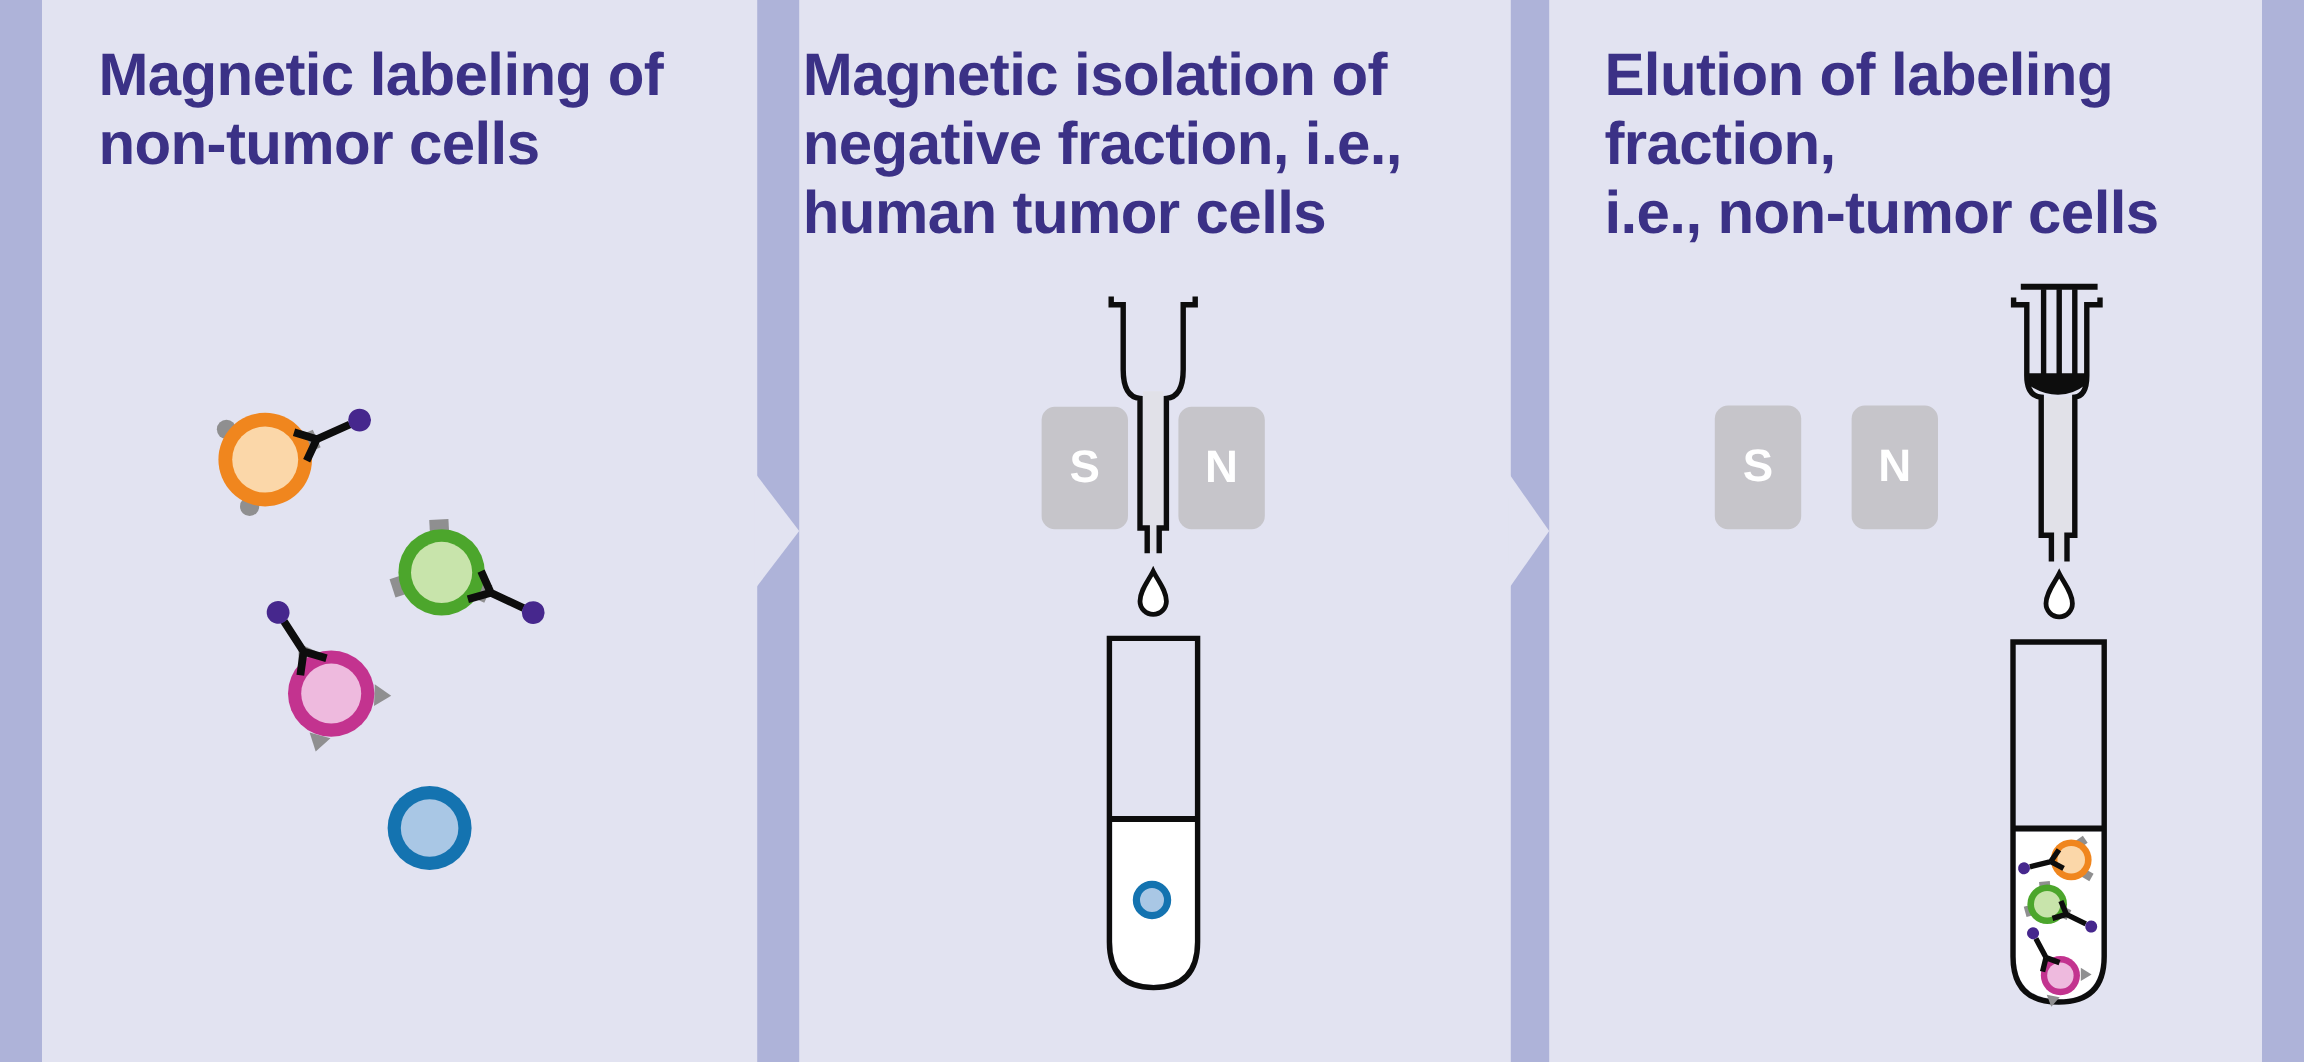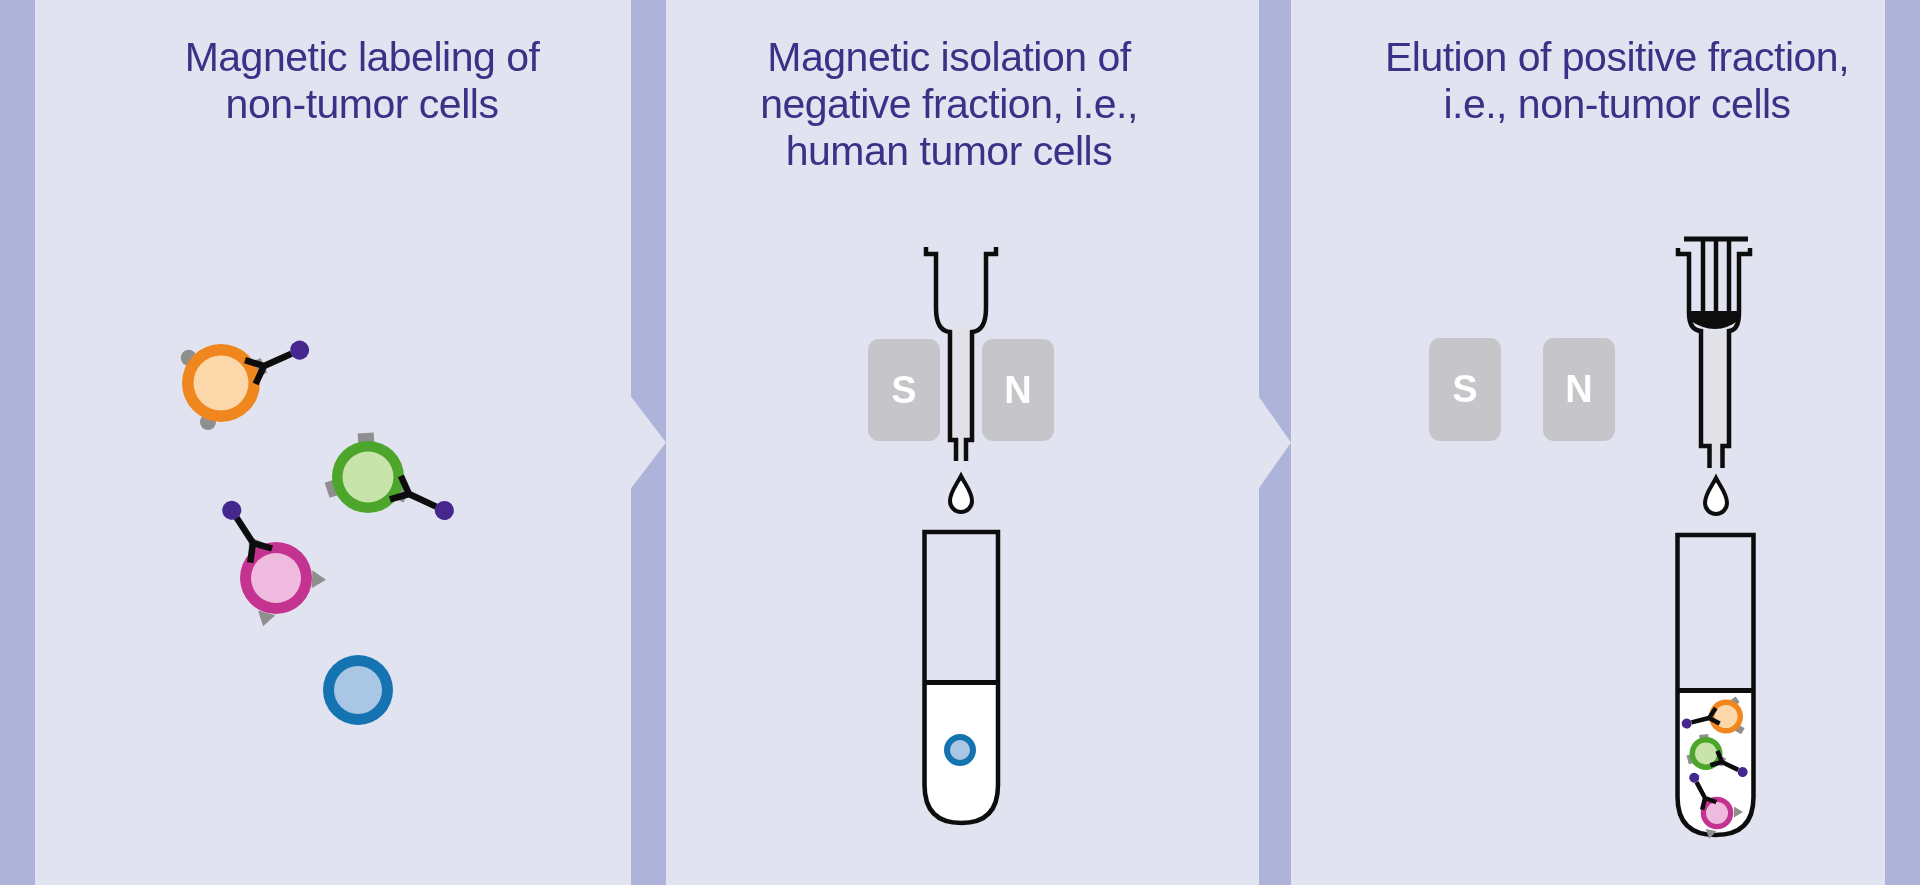--- a/index.html
+++ b/index.html
@@ -4,24 +4,23 @@
 <style>
   html,body{margin:0;padding:0;}
   body{
     width:1920px;height:885px;position:relative;overflow:hidden;
     background:var(--c-bg-panel);
     font-family:"Liberation Sans","DejaVu Sans",sans-serif;
   }
   .strip{position:absolute;top:0;bottom:0;background:var(--c-strip);}
   .panel-title{
     position:absolute;top:34px;
-    font-size:41px;font-weight:normal;letter-spacing:-0.5px;
+    font-size:50px;font-weight:bold;letter-spacing:-0.5px;
     line-height:1.15;color:var(--c-title);
     white-space:pre-line;
-    text-align:center;
   }
   .magnet{
     position:absolute;width:72px;height:102px;border-radius:11px;
     background:var(--c-magnet);color:var(--c-magnet-text);
     display:flex;align-items:center;justify-content:center;
     font-size:38px;font-weight:bold;
   }
   svg{position:absolute;left:0;top:0;}
   .outline{stroke:var(--c-line);stroke-width:4.5;fill:none;}
   .thick{stroke-width:5;}
@@ -44,21 +43,21 @@
 <div class="strip" style="left:0;width:35px;"></div>
 <div class="strip" style="left:631px;width:35px;"></div>
 <div class="strip" style="left:1259px;width:32px;"></div>
 <div class="strip" style="left:1885px;width:35px;"></div>
 
 <div class="panel-title" style="left:82px;width:560px;">Magnetic labeling of
 non-tumor cells</div>
 <div class="panel-title" style="left:669px;width:560px;">Magnetic isolation of
 negative fraction, i.e.,
 human tumor cells</div>
-<div class="panel-title" style="left:1337px;width:560px;">Elution of positive fraction,
+<div class="panel-title" style="left:1337px;width:560px;">Elution of labeling fraction,
 i.e., non-tumor cells</div>
 
 <div class="magnet" style="left:868px;top:339px;">
     <span>S</span>
   </div>
 <div class="magnet" style="left:982px;top:339px;">
     <span>N</span>
   </div>
 
 <div class="magnet" style="left:1429px;top:338px;height:103px;">

